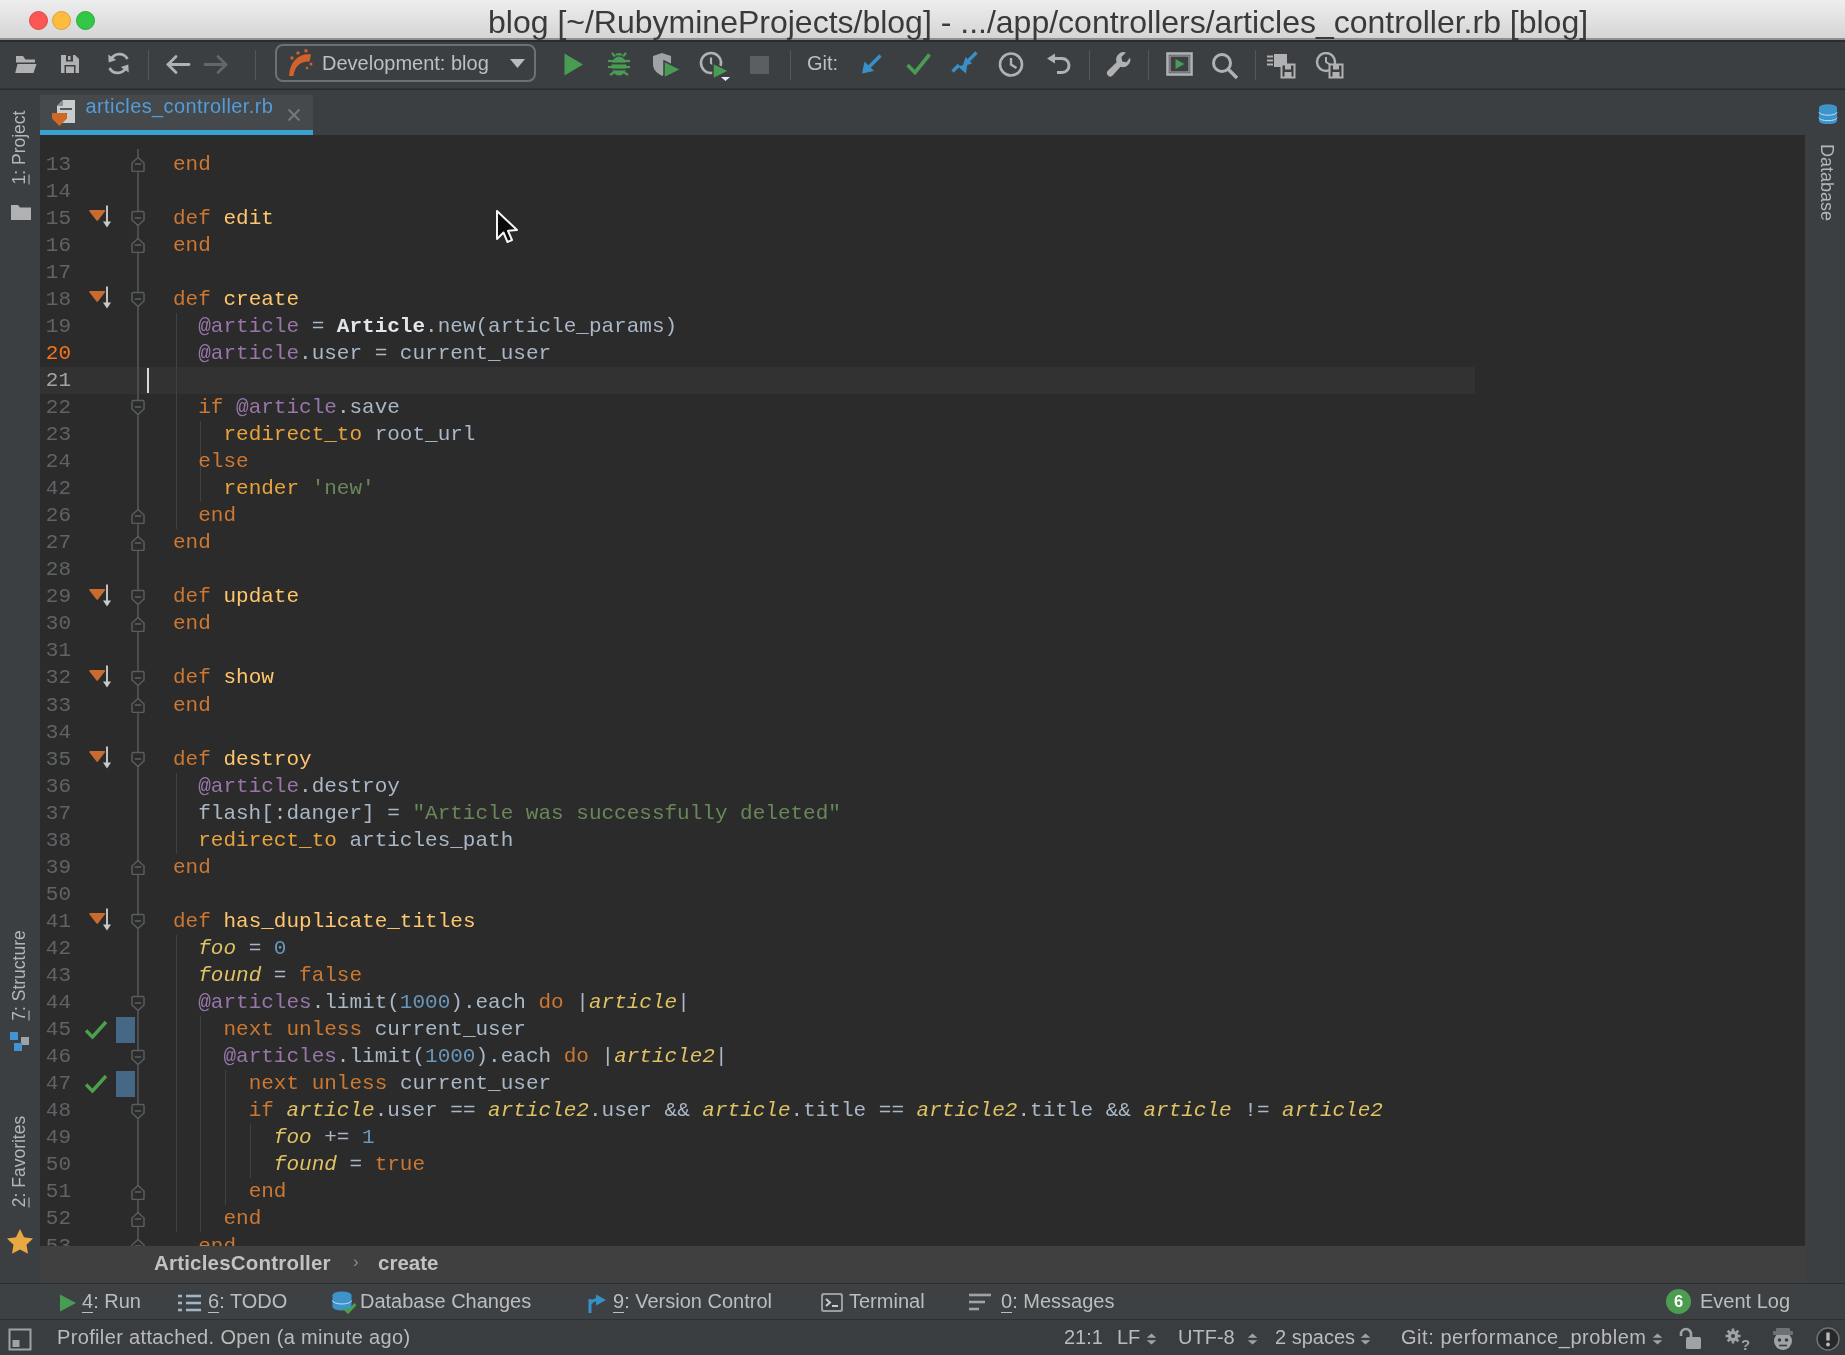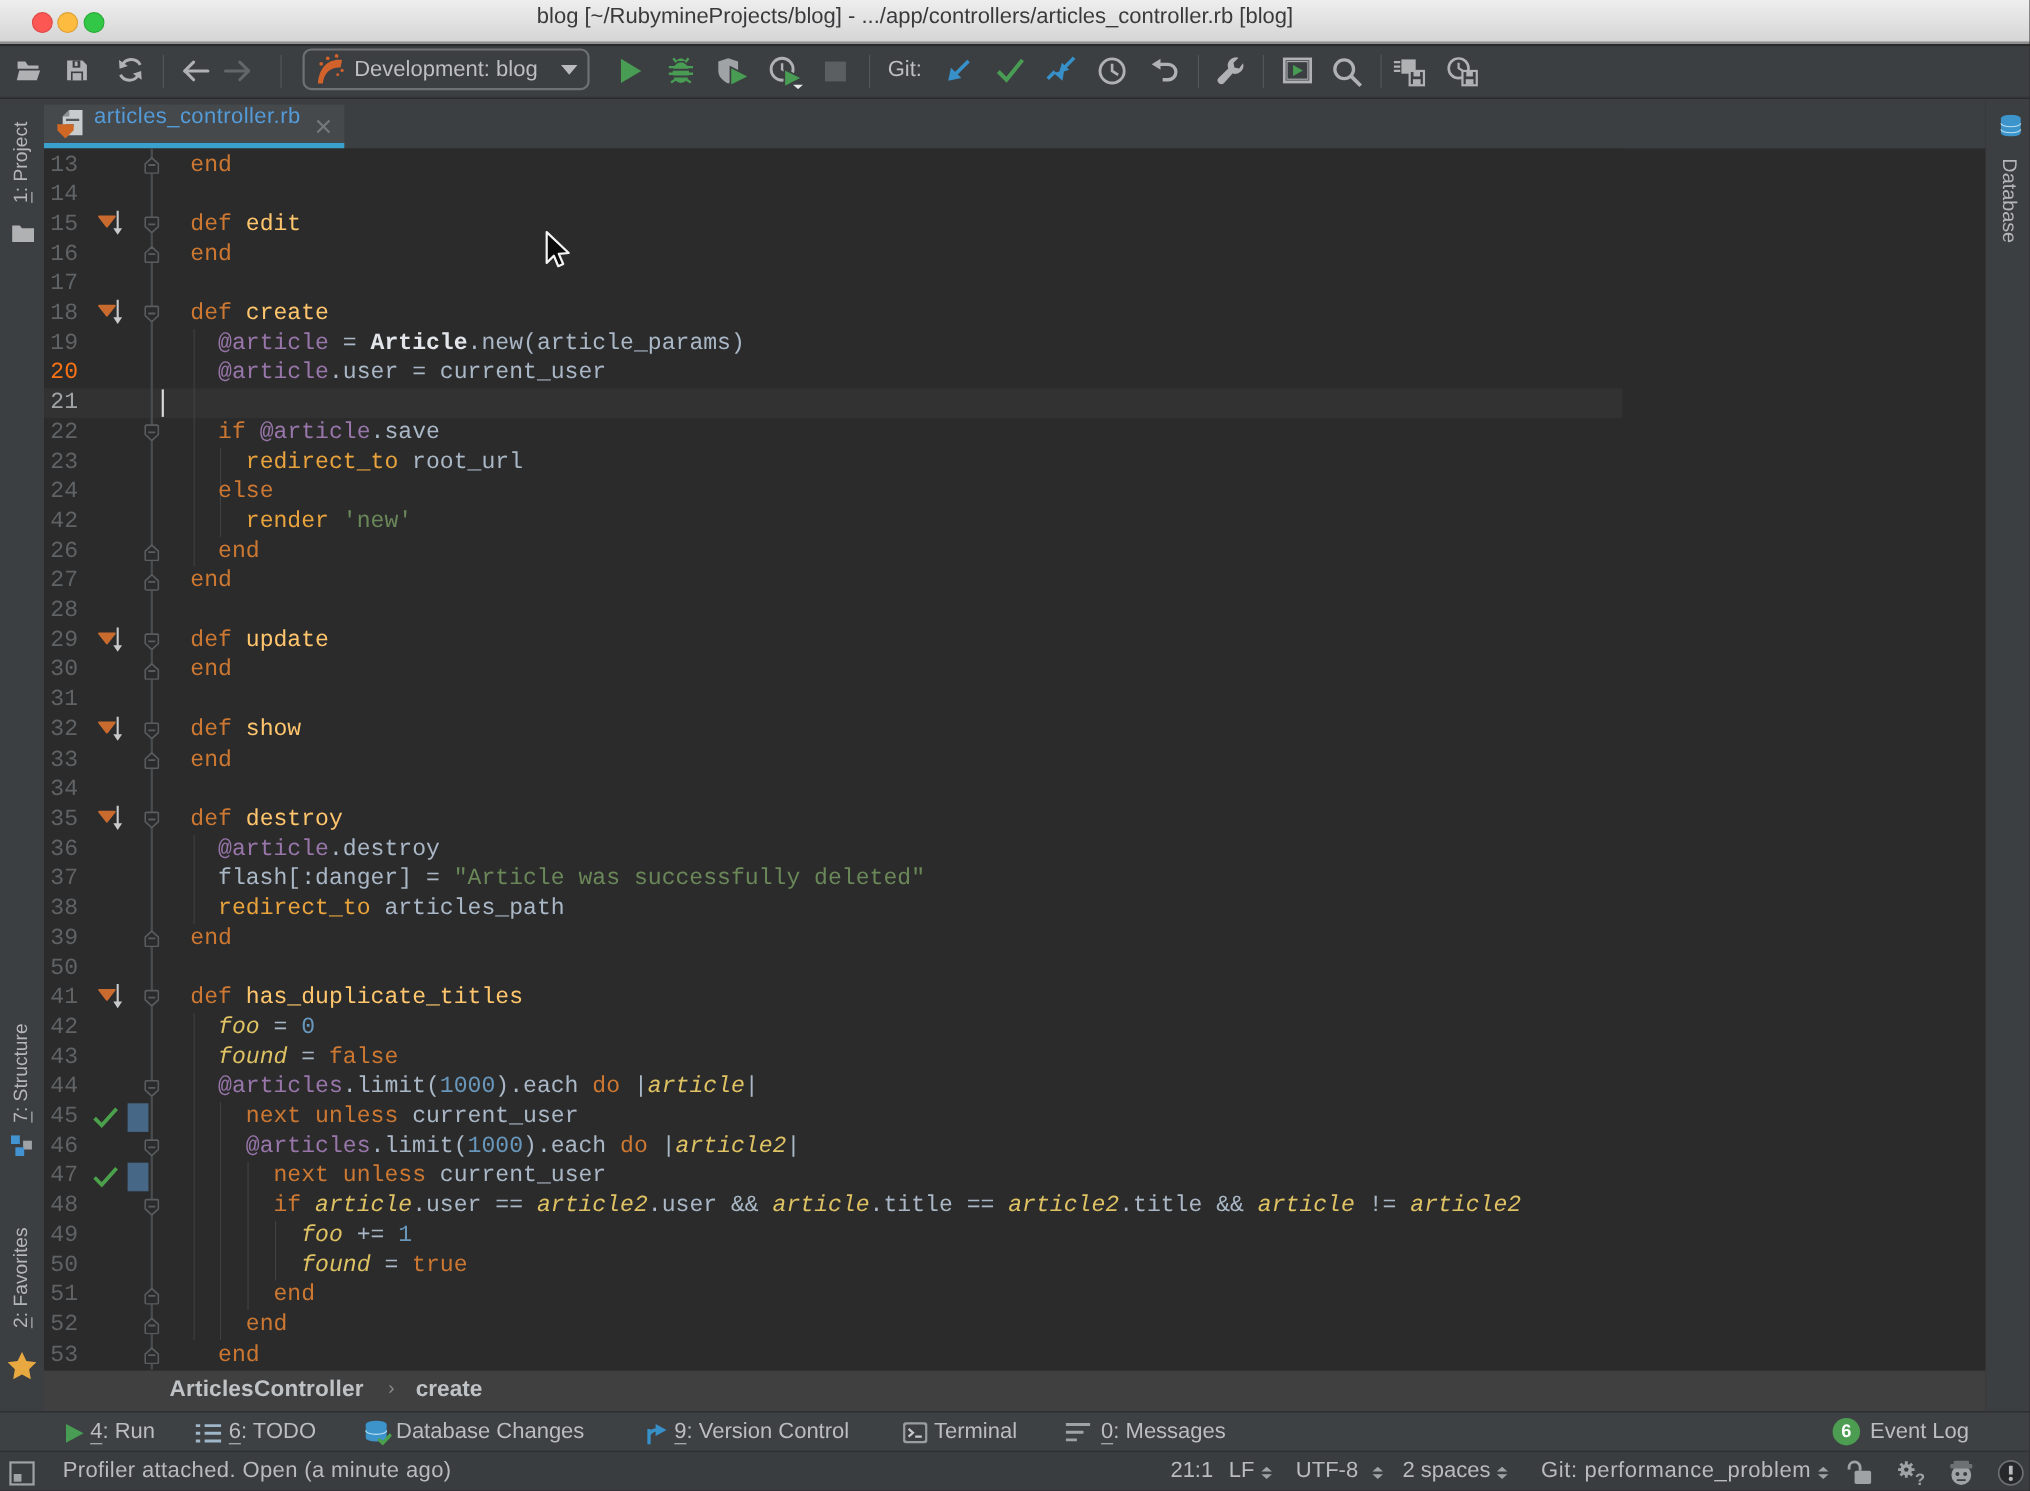--- a/index.html
+++ b/index.html
@@ -1,28 +1,28 @@
 <!DOCTYPE html>
 <html><head><meta charset="utf-8"><style>
 *{margin:0;padding:0;box-sizing:border-box}
 html,body{width:1845px;height:1355px;overflow:hidden;background:#2b2b2b;font-family:"Liberation Sans",sans-serif}
 .abs{position:absolute}
 #titlebar{position:absolute;left:0;top:0;width:1845px;height:40px;background:linear-gradient(#eeeeee,#d5d5d5);border-bottom:2px solid #909090}
 .tl{position:absolute;top:10.5px;width:19px;height:19px;border-radius:50%}
-#title{position:absolute;top:4px;left:488px;width:890px;text-align:left;font-size:20px;font-weight:500;color:#3a3a3c;letter-spacing:0px;white-space:nowrap}
+#title{position:absolute;top:4px;left:488px;width:890px;text-align:right;font-size:32px;font-weight:500;color:#3a3a3c;letter-spacing:0px;white-space:nowrap}
 #toolbar{position:absolute;left:0;top:42px;width:1845px;height:47px;background:#3c3f41;border-bottom:1px solid #313335}
 .sep{position:absolute;top:8px;width:1px;height:30px;background:#55585a}
 #tabbar{position:absolute;left:40px;top:90px;width:1765px;height:45px;background:#3c3f41}
 #tab{position:absolute;left:0px;top:5px;width:273px;height:34.5px;background:#45494c}
 #tabul{position:absolute;left:0px;top:39.5px;width:273px;height:5.5px;background:#3aa0ce}
 #tabtext{position:absolute;left:45.5px;top:5px;font-size:20px;letter-spacing:0.4px;color:#549bd8;white-space:nowrap}
 #lstripe{position:absolute;left:0;top:90px;width:40px;height:1193px;background:#3c3f41}
 #rstripe{position:absolute;left:1805px;top:90px;width:40px;height:1193px;background:#3c3f41}
 .vlab{position:absolute;font-size:17.5px;color:#b4b6b8;white-space:nowrap;text-align:center}
-#editor{position:absolute;left:40px;top:135px;width:1435px;height:1110.5px;background:#2b2b2b;overflow:hidden}
+#editor{position:absolute;left:40px;top:149px;width:1435px;height:1110.5px;background:#2b2b2b;overflow:hidden}
 .cl{position:absolute;left:107.8px;height:27.05px;line-height:27.05px;font-family:"Liberation Mono",monospace;font-size:21px;white-space:pre;color:#A9B7C6}
 .gn{position:absolute;left:0px;width:31px;height:27.05px;line-height:27.05px;font-family:"Liberation Mono",monospace;font-size:21px;text-align:right;color:#606366}
 .guide{position:absolute;width:1px;background:#3f4244}
 .co{color:#E2E6EA;font-weight:bold}
 .kw{color:#CC7832}
 .mn{color:#FFC66D}
 .iv{color:#9876AA}
 .ra{color:#E8A33D}
 .sg{color:#6A8759}
 .nu{color:#6897BB}

